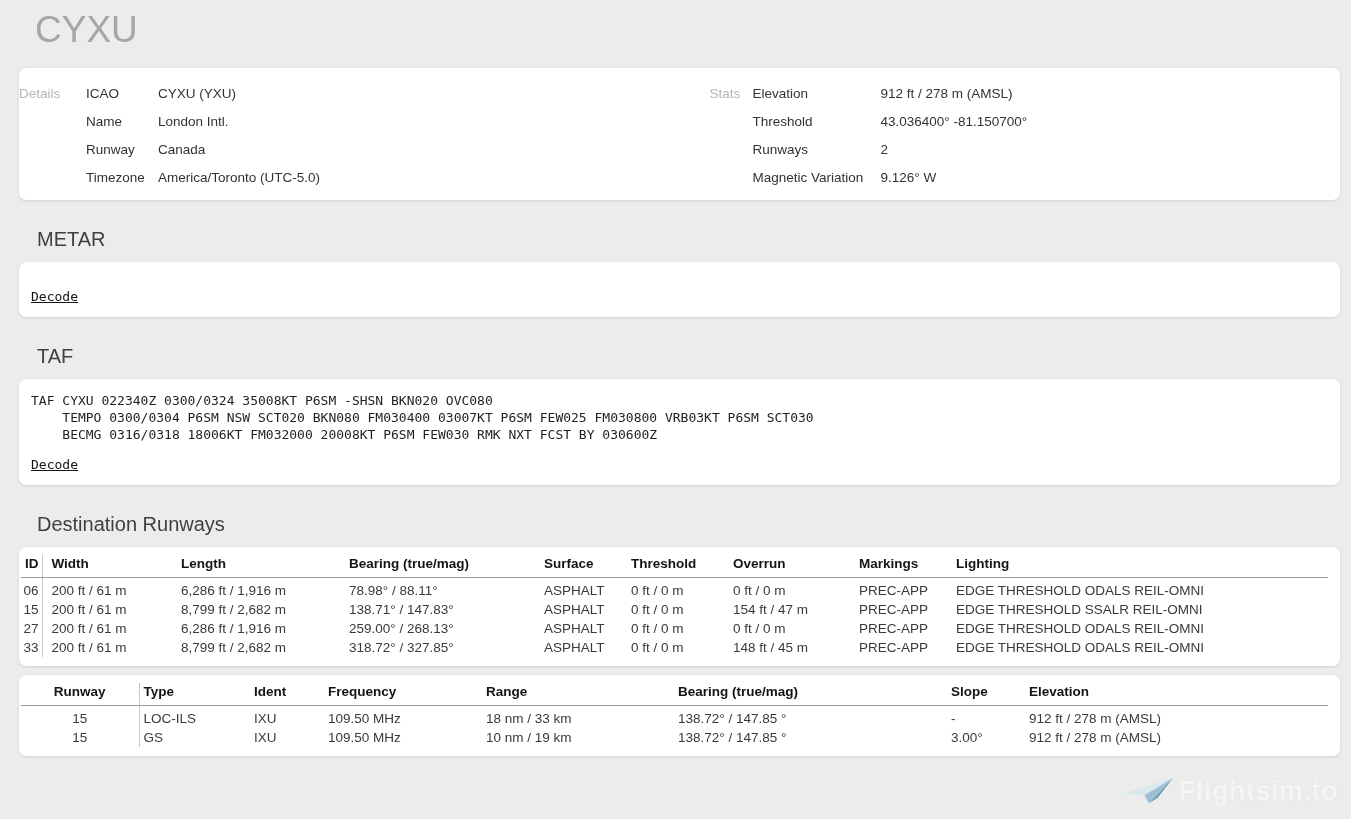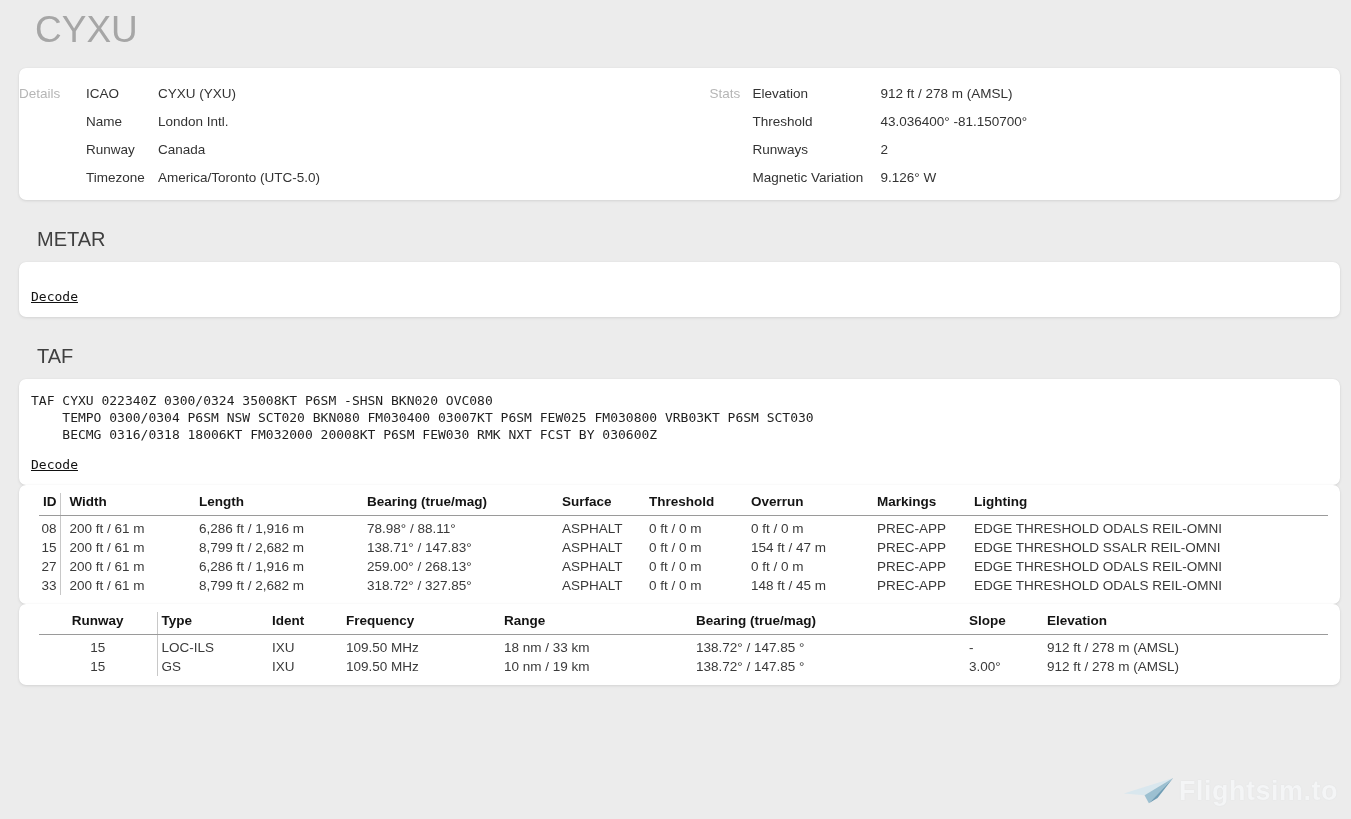--- a/index.html
+++ b/index.html
@@ -54,21 +54,21 @@
     margin: 0; white-space: pre;
   }
   .decode-link {
     display: inline-block; margin-top: 15px;
     font-family: "DejaVu Sans Mono", monospace;
     font-size: 13px; line-height: 13px; color: #111;
     text-decoration: underline; cursor: pointer;
   }
 
   
-  .table-card { padding: 8px 12px 9px 20px; }
+  .table-card { margin-top: 9px; padding: 8px 12px 9px 2px; }
   table.data-table {
     width: 100%; border-collapse: collapse; table-layout: fixed;
     font-size: 13.5px;
   }
   table.data-table th {
     text-align: left; font-weight: bold; color: #141414;
     padding: 0 0 4px 0; border-bottom: 1px solid #9a9a9a;
     line-height: 18px; white-space: nowrap; overflow: hidden;
   }
   table.data-table td {
@@ -168,38 +168,39 @@
   </section>
 
   <div class="section-heading">TAF</div>
   <section class="card text-card">
     <pre class="mono-text">TAF CYXU 022340Z 0300/0324 35008KT P6SM -SHSN BKN020 OVC080
     TEMPO 0300/0304 P6SM NSW SCT020 BKN080 FM030400 03007KT P6SM FEW025 FM030800 VRB03KT P6SM SCT030
     BECMG 0316/0318 18006KT FM032000 20008KT P6SM FEW030 RMK NXT FCST BY 030600Z</pre>
     <a class="decode-link">Decode</a>
   </section>
 
+  <div class="section-heading">Destination Runways</div>
   <section class="card table-card">
     <table class="data-table runways-table" data-table="runways">
         <thead>
           <tr>
             <th>ID</th>
             <th>Width</th>
             <th>Length</th>
             <th>Bearing (true/mag)</th>
             <th>Surface</th>
             <th>Threshold</th>
             <th>Overrun</th>
             <th>Markings</th>
             <th>Lighting</th>
           </tr>
         </thead>
         <tbody>
           <tr>
-            <td>08</td>
+            <td>06</td>
             <td>200 ft / 61 m</td>
             <td>6,286 ft / 1,916 m</td>
             <td>78.98° / 88.11°</td>
             <td>ASPHALT</td>
             <td>0 ft / 0 m</td>
             <td>0 ft / 0 m</td>
             <td>PREC-APP</td>
             <td>EDGE THRESHOLD ODALS REIL-OMNI</td>
           </tr>
           <tr>

